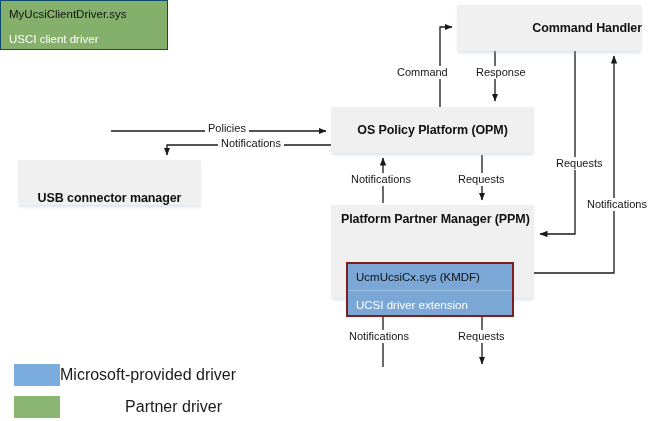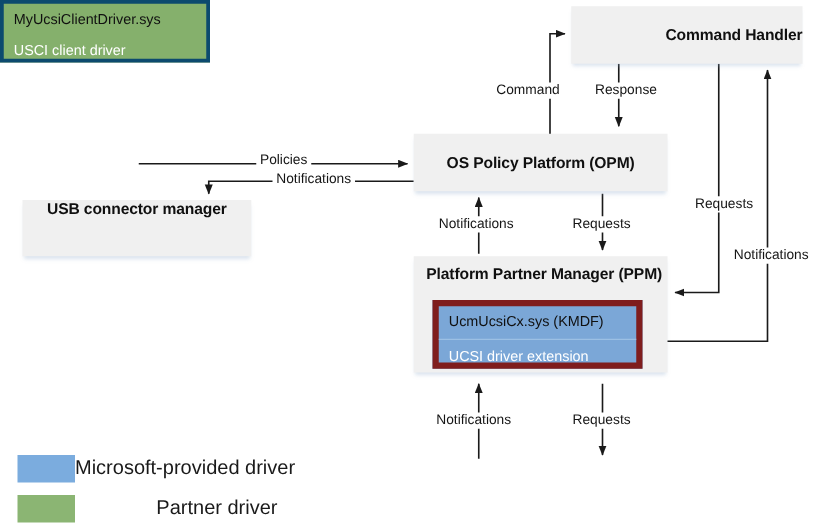--- a/index.html
+++ b/index.html
@@ -47,57 +47,58 @@
     display: flex; align-items: center; justify-content: flex-end;
   }
   
   #opm {
     left: 331px; top: 107px; width: 203px; height: 46px;
     display: flex; align-items: center; justify-content: center;
   }
   
   #usb-connector-manager {
     left: 18px; top: 160px; width: 183px; height: 45px;
-    display: flex; align-items: flex-start; justify-content: center;
+    display: flex; align-items: flex-end; justify-content: center;
   }
   
   #ppm {
     left: 331px; top: 205px; width: 203px; height: 93px;
     padding: 7px 0 0 0;
   }
   #ppm .box-title {
     display: block;
     margin-left: 10px;
     margin-bottom: 6px;
   }
   .inner-stack {
     position: absolute;
     box-sizing: border-box;
-    border: 5px solid #7f1d1d;
+    border: 2px solid #7f1d1d;
+    margin-top: 22px;
   }
   #ucm-stack {
     left: 346px; top: 240px; width: 168px; height: 55px;
     background: #7ba7d7;
   }
   .stack-row {
     box-sizing: border-box;
     height: 27px;
     display: flex;
     align-items: center;
     padding-left: 8px;
     font-size: 11.5px;
     white-space: nowrap;
   }
   #ucm-stack .row-top { color: #101010; border-bottom: 1px solid #9cc0e4; }
   #ucm-stack .row-bottom { color: #ffffff; }
   
   #client-driver {
     left: 346px; top: 369px; width: 168px; height: 50px;
     background: #85b06c;
-    border: 3px solid #0c4a6e;
+    border: 1px solid #0c4a6e;
     box-sizing: border-box;
   }
   #client-driver .row-top { color: #101010; height: 25px; }
   #client-driver .row-bottom { color: #ffffff; height: 25px; }
   
   .edge-label {
     position: absolute;
     font-size: 11px;
     color: #151515;
     background: #ffffff;

